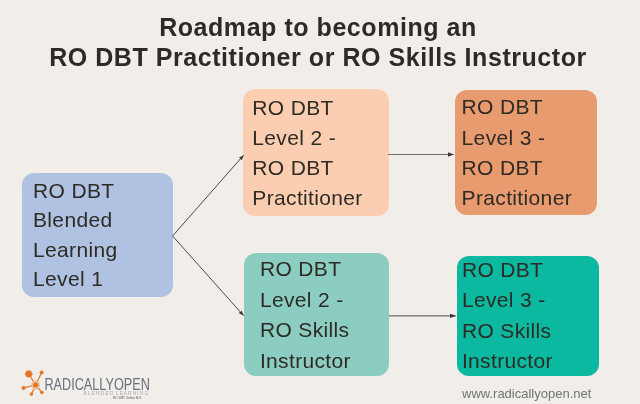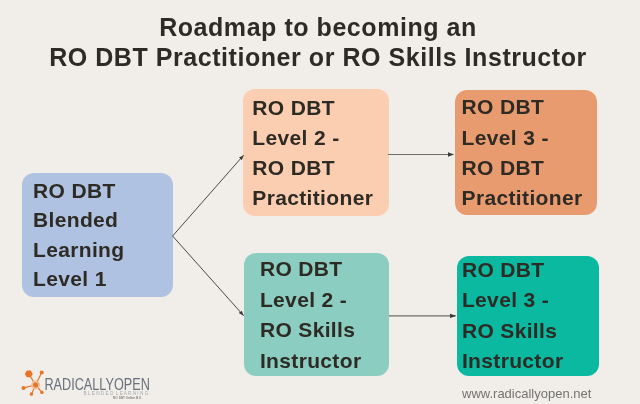--- a/index.html
+++ b/index.html
@@ -18,21 +18,21 @@
     text-align: center;
     font-size: 25px;
     font-weight: bold;
     line-height: 30px;
     color: #2e2b26;
     letter-spacing: 0.55px;
   }
   .box {
     position: absolute;
     border-radius: 12px;
-    font-weight: bold;
+    font-weight: normal;
     font-size: 21px;
     line-height: 30px;
     color: #2e2b25;
     letter-spacing: 0.35px;
     overflow: hidden;
   }
   .b1 { left: 22px; top: 173px; width: 151px; height: 124px; background: #b0c2e1; padding: 2.5px 5px 0 11px; line-height: 29.5px; }
   .b2 { left: 243px; top: 89px;  width: 146px; height: 127px; background: #fbcdb1; padding: 4px 5px 0 9.3px; }
   .b3 { left: 455px; top: 90px;  width: 142px; height: 125px; background: #e99b70; padding: 2.3px 5px 0 6.6px; line-height: 30.3px; }
   .b4 { left: 244px; top: 253px; width: 145px; height: 123px; background: #8bcdc1; padding: 1.3px 5px 0 15.9px; line-height: 30.5px; }

